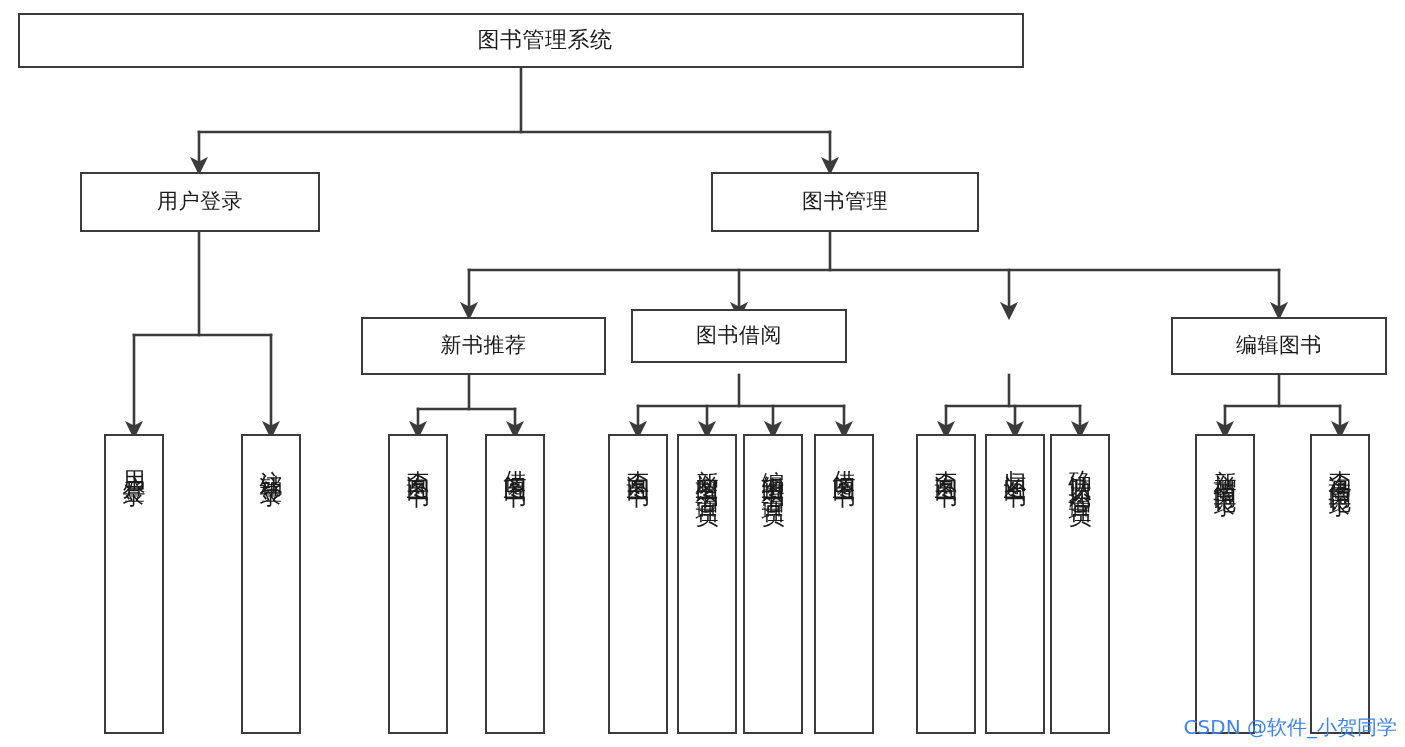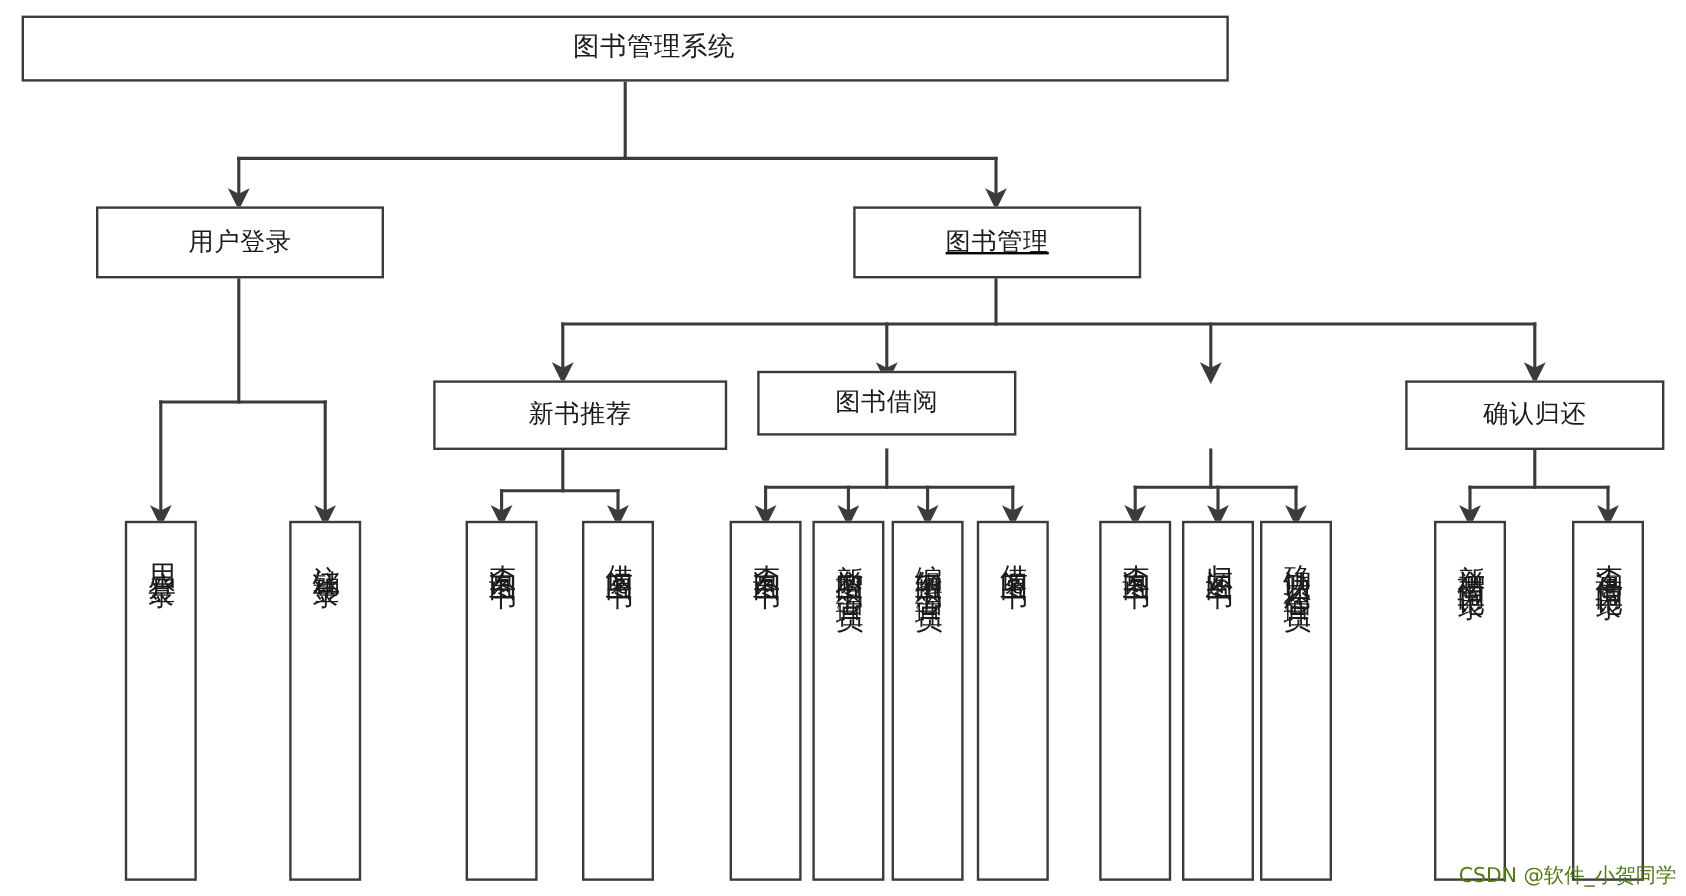--- a/index.html
+++ b/index.html
@@ -51,22 +51,22 @@
     line-height:1.0;
     letter-spacing:5px;
     white-space:nowrap;
     margin:0 auto;
   }
 
   #watermark{
     position:absolute;
     right:8px;
     bottom:6px;
-    font-size:17px;
-    color:#4d7c0f;
+    font-size:20px;
+    color:#3b82f6;
     z-index:5;
     white-space:nowrap;
     pointer-events:none;
   }
 </style>
 </head>
 <body>
 
 <div id="diagram-root">
 
@@ -121,35 +121,35 @@
   </svg>
 
   <div class="node h root" style="left:18px;top:13px;width:1006px;height:55px;">
     <span class="label">图书管理系统</span>
   </div>
 
   <div class="node h" style="left:80px;top:172px;width:240px;height:60px;">
     <span class="label">用户登录</span>
   </div>
 
-  <div class="node h" style="left:711px;top:172px;width:240px;height:60px;text-decoration:underline;">
+  <div class="node h" style="left:711px;top:172px;width:268px;height:60px;">
     <span class="label">图书管理</span>
   </div>
 
   <div class="node h" style="left:361px;top:317px;width:245px;height:58px;">
     <span class="label">新书推荐</span>
   </div>
 
   <div class="node h" style="left:631px;top:309px;width:216px;height:54px;">
     <span class="label">图书借阅</span>
   </div>
 
 
   <div class="node h" style="left:1171px;top:317px;width:216px;height:58px;">
-    <span class="label">确认归还</span>
+    <span class="label">编辑图书</span>
   </div>
 
   <div class="node v" style="left:104px;top:434px;width:60px;height:300px;">
     <span class="label">用户登录</span>
   </div>
   <div class="node v" style="left:241px;top:434px;width:60px;height:300px;">
     <span class="label">注销登录</span>
   </div>
 
   <div class="node v" style="left:388px;top:434px;width:60px;height:300px;">

